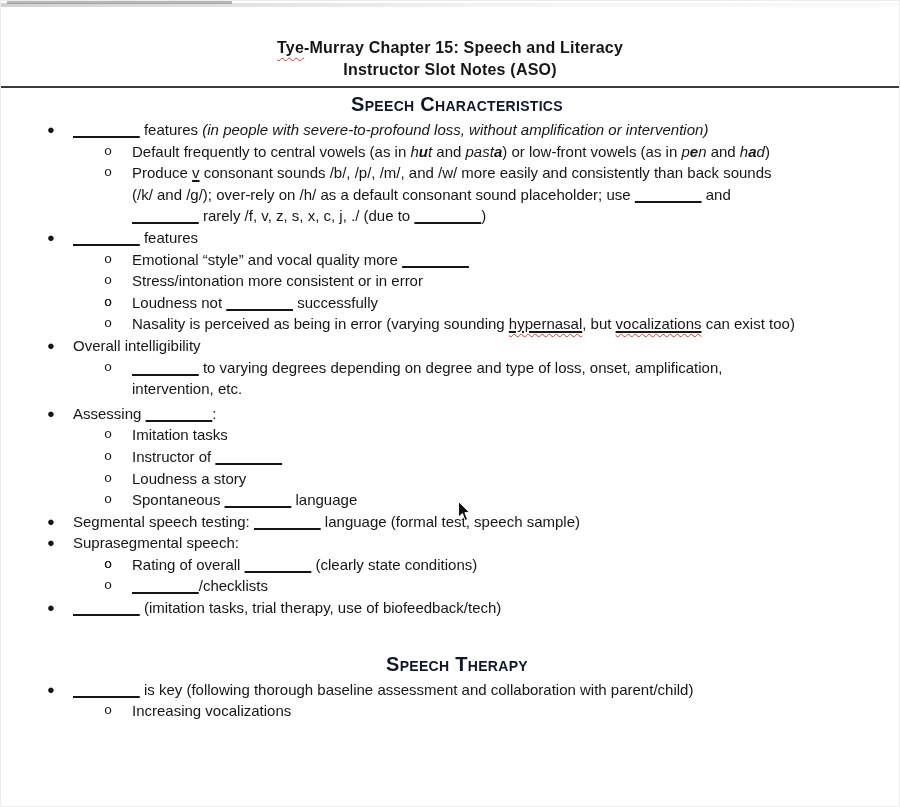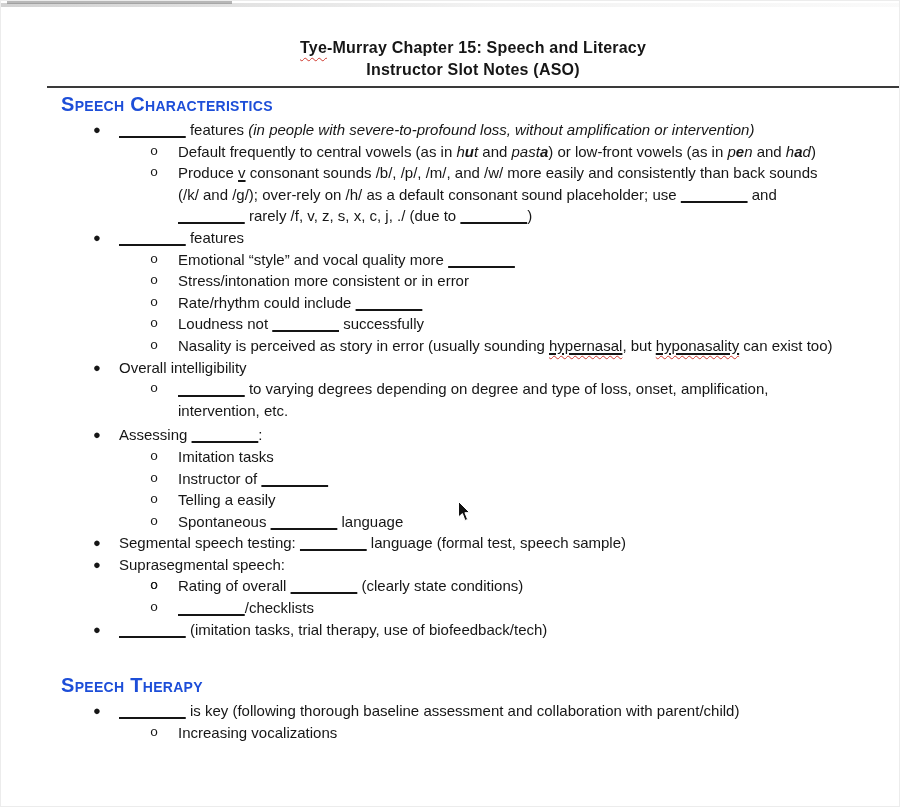--- a/index.html
+++ b/index.html
@@ -1,28 +1,28 @@
 <!DOCTYPE html>
 <html><head>
 <meta charset="utf-8">
 <style>
   html,body{margin:0;padding:0;background:#fafafa;}
   .page{
     position:relative;width:900px;height:807px;overflow:hidden;background:#ffffff;
     font-family:"Liberation Sans",sans-serif;color:#161616;
-    border:1px solid #ececec;box-sizing:border-box;padding-left:46px;
+    border:1px solid #ececec;box-sizing:border-box;
   }
   .top-artifact{position:absolute;top:2px;left:0;width:100%;height:4px;
     background:linear-gradient(to right,#9a9a9a 0%,#bdbdbd 25%,#e4e4e4 55%,#f3f3f3 100%);
     opacity:.45;}
   .top-artifact-dark{position:absolute;top:0;left:6px;width:225px;height:3px;background:#6f6f6f;opacity:.5;}
   .titleblock{margin:0;padding-top:36px;text-align:center;font-weight:bold;font-size:16px;line-height:22px;letter-spacing:.2px;}
   .rule{border:none;border-top:2px solid #3a3a3a;margin:5px 0 0 0;}
   .heading{margin-top:33px;padding-left:14px;font-size:20px;line-height:24px;font-weight:bold;
-    font-variant:small-caps;letter-spacing:.3px;color:#1d4ed8;}
+    font-variant:small-caps;letter-spacing:.3px;color:#0f172a;text-align:center;}
   .heading.first{margin-top:4px;}
   .list{margin-top:3px;}
   .item{position:relative;font-size:15px;line-height:21.6px;}
   .item.l1{padding-left:72px;}
   .item.l1 > .bullet{position:absolute;left:46px;font-size:13px;}
   .item.l2{padding-left:131px;}
   .item.l2 > .bullet{position:absolute;left:103px;font-family:"Liberation Mono",monospace;font-size:13.5px;}
   .it{font-style:italic;}
   .bit{font-style:italic;font-weight:bold;}
   .un{text-decoration:underline solid currentColor 1.5px;text-underline-offset:2px;}
@@ -46,31 +46,31 @@
 
   <div>
       <div class="heading first">Speech Characteristics</div>
       <div class="list">
         <div class="item l1"><span class="bullet">●</span><span class="txt"><span class="blank">________</span><span> features </span><span class="it">(in people with severe-to-profound loss, without amplification or intervention)</span></span></div>
         <div class="item l2"><span class="bullet">o</span><span class="txt"><span>Default frequently to central vowels (as in </span><span class="it">h</span><span class="bit">u</span><span class="it">t</span><span> and </span><span class="it">past</span><span class="bit">a</span><span>) or low-front vowels (as in </span><span class="it">p</span><span class="bit">e</span><span class="it">n</span><span> and </span><span class="it">h</span><span class="bit">a</span><span class="it">d</span><span>)</span></span></div>
         <div class="item l2"><span class="bullet">o</span><span class="txt"><span>Produce </span><span class="un">v</span><span> consonant sounds /b/, /p/, /m/, and /w/ more easily and consistently than back sounds</span><br><span>(/k/ and /g/); over-rely on /h/ as a default consonant sound placeholder; use </span><span class="blank">________</span><span> and</span><br><span class="blank">________</span><span> rarely /f, v, z, s, x, c, j, ./ (due to </span><span class="blank">________</span><span>)</span></span></div>
         <div class="item l1"><span class="bullet">●</span><span class="txt"><span class="blank">________</span><span> features</span></span></div>
         <div class="item l2"><span class="bullet">o</span><span class="txt"><span>Emotional “style” and vocal quality more </span><span class="blank">________</span></span></div>
         <div class="item l2"><span class="bullet">o</span><span class="txt"><span>Stress/intonation more consistent or in error</span></span></div>
-        <div class="item l2"><span class="bullet">o</span><span class="txt"><span>Rate/rhythm could include </span><span class="blank">________</span></span></div>
+        <div class="item l2"><span class="bullet">o</span></div>
         <div class="item l2"><span class="bullet">o</span><span class="txt"><span>Loudness not </span><span class="blank">________</span><span> successfully</span></span></div>
-        <div class="item l2"><span class="bullet">o</span><span class="txt"><span>Nasality is perceived as story in error (usually sounding </span><span class="sqg"><span class="un">hypernasal</span></span><span>, but </span><span class="sqg"><span class="un">hyponasality</span></span><span> can exist too)</span></span></div>
+        <div class="item l2"><span class="bullet">o</span><span class="txt"><span>Nasality is perceived as being in error (varying sounding </span><span class="sqg"><span class="un">hypernasal</span></span><span>, but </span><span class="sqg"><span class="un">vocalizations</span></span><span> can exist too)</span></span></div>
         <div class="item l1"><span class="bullet">●</span><span class="txt"><span>Overall intelligibility</span></span></div>
         <div class="item l2"><span class="bullet">o</span><span class="txt"><span class="blank">________</span><span> to varying degrees depending on degree and type of loss, onset, amplification,</span><br><span>intervention, etc.</span></span></div>
       </div>
       <div class="list">
         <div class="item l1"><span class="bullet">●</span><span class="txt"><span>Assessing </span><span class="blank">________</span><span>:</span></span></div>
         <div class="item l2"><span class="bullet">o</span><span class="txt"><span>Imitation tasks</span></span></div>
         <div class="item l2"><span class="bullet">o</span><span class="txt"><span>Instructor of </span><span class="blank">________</span></span></div>
-        <div class="item l2"><span class="bullet">o</span><span class="txt"><span>Telling a easily</span></span></div>
+        <div class="item l2"><span class="bullet">o</span><span class="txt"><span>Loudness a story</span></span></div>
         <div class="item l2"><span class="bullet">o</span><span class="txt"><span>Spontaneous </span><span class="blank">________</span><span> language</span></span></div>
         <div class="item l1"><span class="bullet">●</span><span class="txt"><span>Segmental speech testing: </span><span class="blank">________</span><span> language (formal test, speech sample)</span></span></div>
         <div class="item l1"><span class="bullet">●</span><span class="txt"><span>Suprasegmental speech:</span></span></div>
         <div class="item l2"><span class="bullet">o</span></div>
         <div class="item l2"><span class="bullet">o</span><span class="txt"><span>Rating of overall </span><span class="blank">________</span><span> (clearly state conditions)</span></span></div>
         <div class="item l2"><span class="bullet">o</span><span class="txt"><span class="blank">________</span><span>/checklists</span></span></div>
         <div class="item l1"><span class="bullet">●</span><span class="txt"><span class="blank">________</span><span> (imitation tasks, trial therapy, use of biofeedback/tech)</span></span></div>
       </div>
       <div class="heading">Speech Therapy</div>
       <div class="list">

